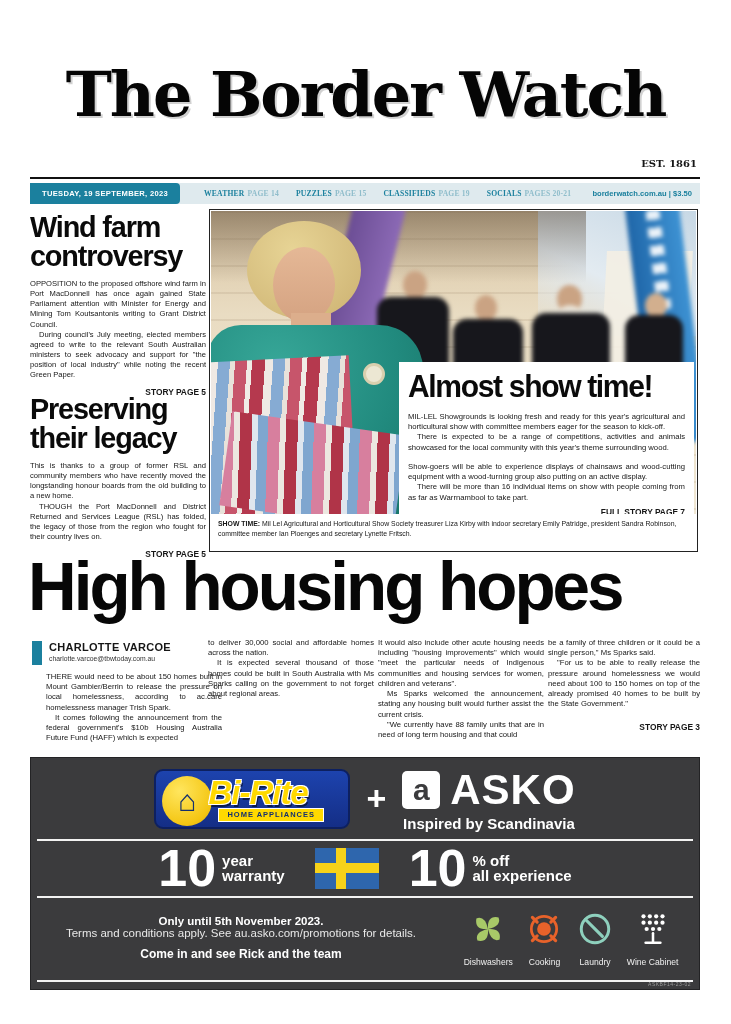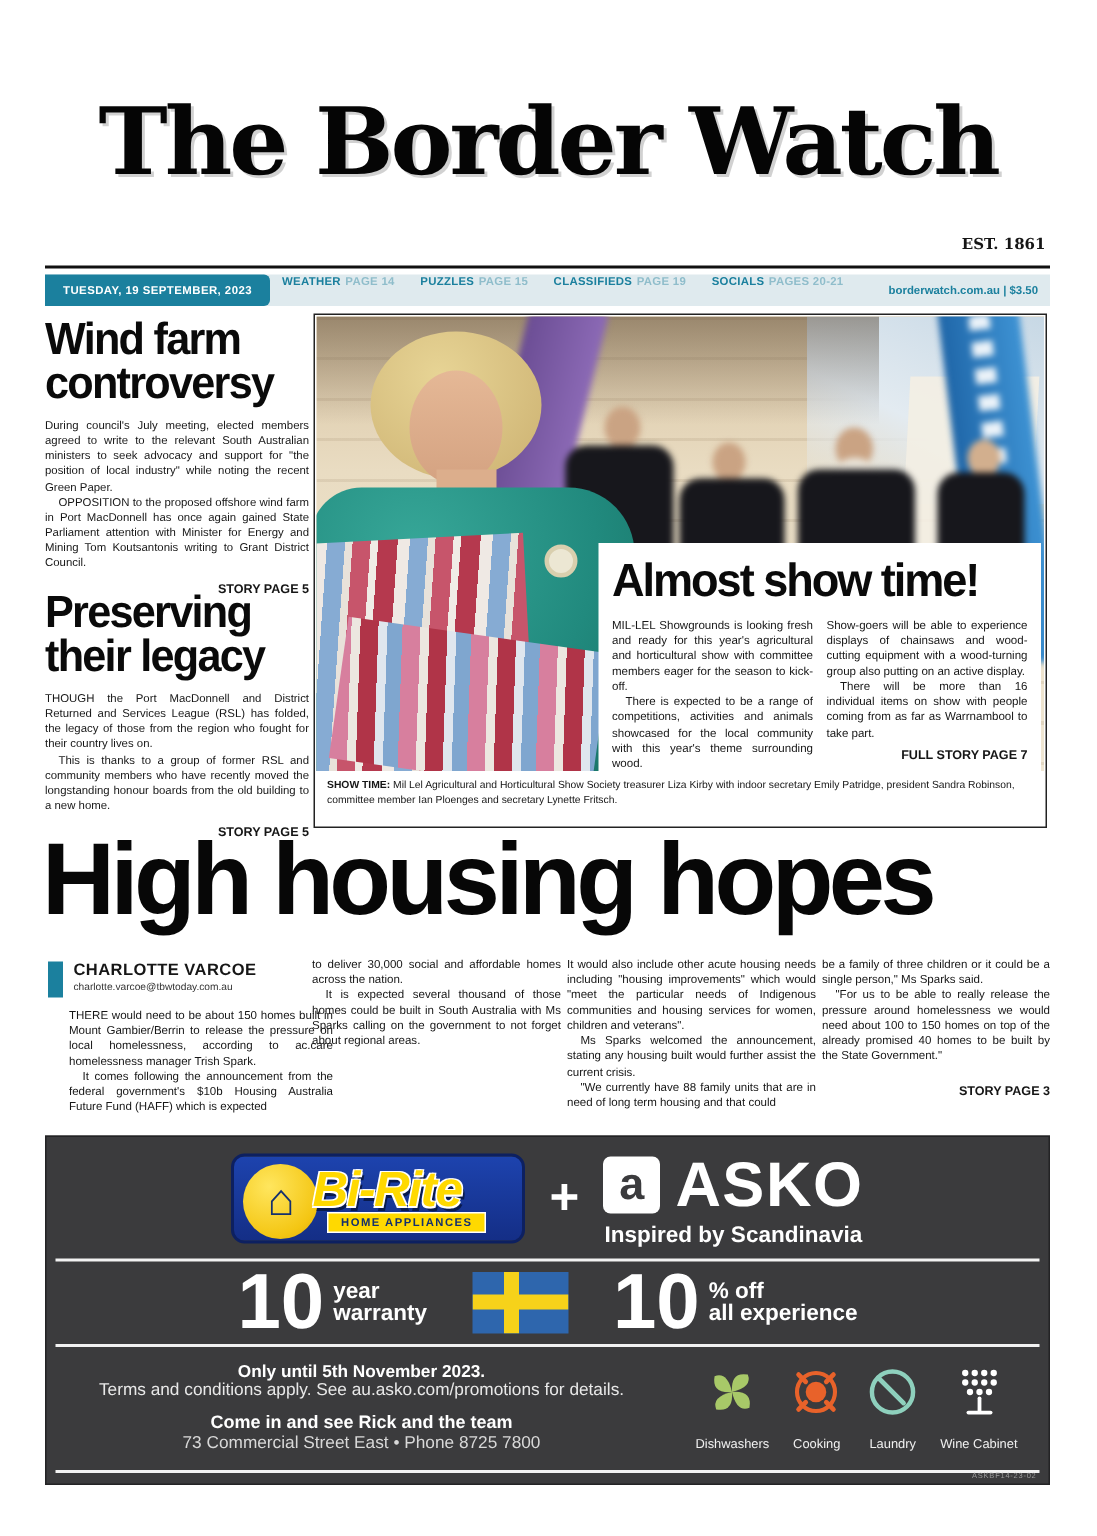--- a/index.html
+++ b/index.html
@@ -11,21 +11,21 @@
   .masthead-title { position:absolute; left:0; right:0; top:58px; text-align:center;
     font-family:"DejaVu Serif", serif; font-weight:bold; font-size:62px; letter-spacing:-2px; color:#050505;
     text-shadow:2px 2px 0 rgba(0,0,0,.18); }
   .masthead-est { position:absolute; right:34px; top:158px; font-family:"DejaVu Serif", serif; font-weight:bold; font-size:10px; }
   .masthead-rule { position:absolute; left:30px; right:31px; top:177px; height:2px; background:#111; }
 
   
   .topbar { position:absolute; left:30px; right:31px; top:183px; height:21px; background:#dfeaee; }
   .datebox { position:absolute; left:0; top:0; height:21px; padding:0 12px; background:#1b809e; color:#fff;
     font-size:7.6px; font-weight:bold; letter-spacing:.3px; display:flex; align-items:center; border-radius:0 4px 4px 0; }
-  .toplinks { position:absolute; left:158px; top:0; height:21px; display:flex; gap:17px; }
+  .toplinks { position:absolute; left:174px; top:0; height:21px; display:flex; align-items:center; gap:17px;font-family:Liberation Serif, serif; }
   .toplink { font-size:7.6px; font-weight:bold; color:#1b809e; letter-spacing:.2px; }
   .toplink .pg { color:#8fbdcb; font-weight:bold; margin-left:3px; }
   .topsite { position:absolute; right:8px; top:0; height:21px; display:flex; align-items:center;
     font-size:7.6px; font-weight:bold; color:#1b809e; }
 
   
   .leftart { position:absolute; left:30px; width:176px; }
   .leftart h2 { font-size:30px; line-height:.97; letter-spacing:-1.2px; font-weight:bold; color:#0a0a0a;
     transform:scaleX(.96); transform-origin:left; }
   .leftart .body { margin-top:9px; font-size:7.6px; line-height:1.33; text-align:justify; }
@@ -64,21 +64,21 @@
   .ph-badge { position:absolute; left:152px; top:152px; width:22px; height:22px; border-radius:50%;
     background:#ece7d3; border:3px solid #d9cfae; }
   .ribbons1 { position:absolute; left:-10px; top:148px; width:152px; height:162px; transform:rotate(-3deg);
     background:repeating-linear-gradient(97deg,#b5394e 0 13px,#efe9e4 13px 21px,#86abd3 21px 33px,#e8e2da 33px 38px,#c7556b 38px 50px,#f0ece6 50px 55px); }
   .ribbons2 { position:absolute; left:14px; top:212px; width:176px; height:95px; transform:rotate(8deg);
     background:repeating-linear-gradient(84deg,#d77f9e 0 12px,#ece7e0 12px 18px,#b03448 18px 30px,#dfe6ee 30px 36px,#7fa6cf 36px 46px); }
 
   
   .overlay { position:absolute; left:188px; top:151px; right:2px; bottom:0; background:#fff; padding:7px 9px 5px 9px; }
   .overlay h2 { font-size:31px; letter-spacing:-1.4px; font-weight:bold; color:#0a0a0a; transform:scaleX(.97); transform-origin:left; }
-  .ov-cols { display:flex; gap:9px; margin-top:7px; }
+  .ov-cols { display:flex; gap:9px; margin-top:7px;flex-direction:column; }
   .ov-col { flex:1; font-size:7.7px; line-height:1.33; text-align:justify; }
   .ov-col p + p { text-indent:9px; }
   .fullstory { display:block; text-align:right; font-size:8.4px; font-weight:bold; margin-top:4px; }
 
   .caption { position:absolute; left:1px; right:1px; top:305px; bottom:1px; background:#fff; padding:4px 7px; font-size:6.9px; line-height:1.45; }
   .caption b { font-weight:bold; }
 
   
   .main-headline { position:absolute; left:28px; top:552px; width:676px; font-size:68px; font-weight:bold;
     letter-spacing:-3px; line-height:1; color:#070707; transform:scaleX(.99); transform-origin:left; }
@@ -147,31 +147,31 @@
       <span class="toplink"><span>PUZZLES</span><span class="pg">PAGE 15</span></span>
       <span class="toplink"><span>CLASSIFIEDS</span><span class="pg">PAGE 19</span></span>
       <span class="toplink"><span>SOCIALS</span><span class="pg">PAGES 20-21</span></span>
     </div>
     <div class="topsite">borderwatch.com.au | $3.50</div>
   </nav>
 
   <section class="leftart" style="top:212px;">
     <h2>Wind farm controversy</h2>
     <div class="body">
+      <p>OPPOSITION to the proposed offshore wind farm in Port MacDonnell has once again gained State Parliament attention with Minister for Energy and Mining Tom Koutsantonis writing to Grant District Council.</p>
       <p>During council's July meeting, elected members agreed to write to the relevant South Australian ministers to seek advocacy and support for "the position of local industry" while noting the recent Green Paper.</p>
-      <p>OPPOSITION to the proposed offshore wind farm in Port MacDonnell has once again gained State Parliament attention with Minister for Energy and Mining Tom Koutsantonis writing to Grant District Council.</p>
     </div>
     <span class="storyref">STORY PAGE 5</span>
   </section>
 
   <section class="leftart" style="top:394px;">
     <h2>Preserving their legacy</h2>
     <div class="body">
+      <p>This is thanks to a group of former RSL and community members who have recently moved the longstanding honour boards from the old building to a new home.</p>
       <p>THOUGH the Port MacDonnell and District Returned and Services League (RSL) has folded, the legacy of those from the region who fought for their country lives on.</p>
-      <p>This is thanks to a group of former RSL and community members who have recently moved the longstanding honour boards from the old building to a new home.</p>
     </div>
     <span class="storyref">STORY PAGE 5</span>
   </section>
 
   <figure class="photobox">
     <div class="photo">
       <div class="ph-wall"></div>
       <div class="ph-siding abs" style="inset:0;"></div>
       <div class="ph-sky"></div>
       <div class="ph-corner"></div>
@@ -285,21 +285,20 @@
       </div>
     </div>
 
     <div class="ad-rule" style="top:138px;"></div>
 
     <div class="ad-row3">
       <div class="ad-terms">
         <div class="t1">Only until 5th November 2023.</div>
         <div class="t2">Terms and conditions apply. See au.asko.com/promotions for details.</div>
         <div class="t3">Come in and see Rick and the team</div>
-        <div class="t4">73 Commercial Street East • Phone 8725 7800</div>
       </div>
       <div class="ad-icons">
         <div class="ad-icon">
           <span>
             <svg width="38" height="38" viewBox="0 0 36 36">
               <g fill="#a8c968">
                 <path d="M18 18 Q17 5 28 7 Q31 15 18 18Z"></path>
                 <path d="M18 18 Q31 17 29 28 Q21 31 18 18Z"></path>
                 <path d="M18 18 Q19 31 8 29 Q5 21 18 18Z"></path>
                 <path d="M18 18 Q5 19 7 8 Q15 5 18 18Z"></path>

